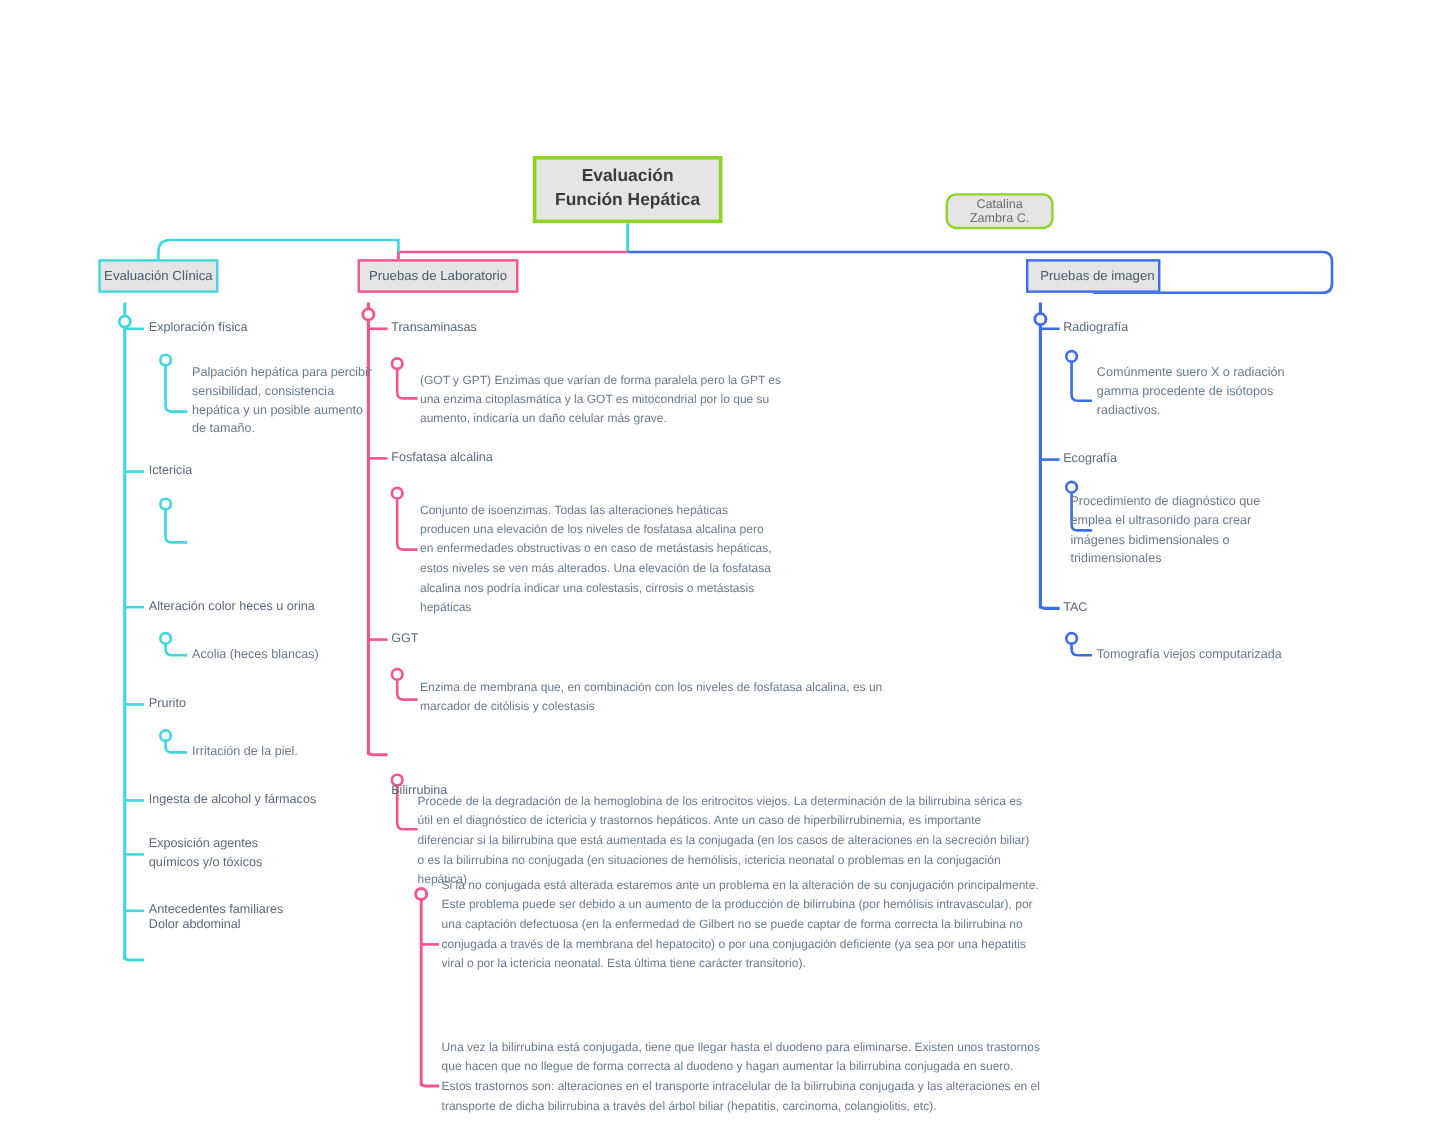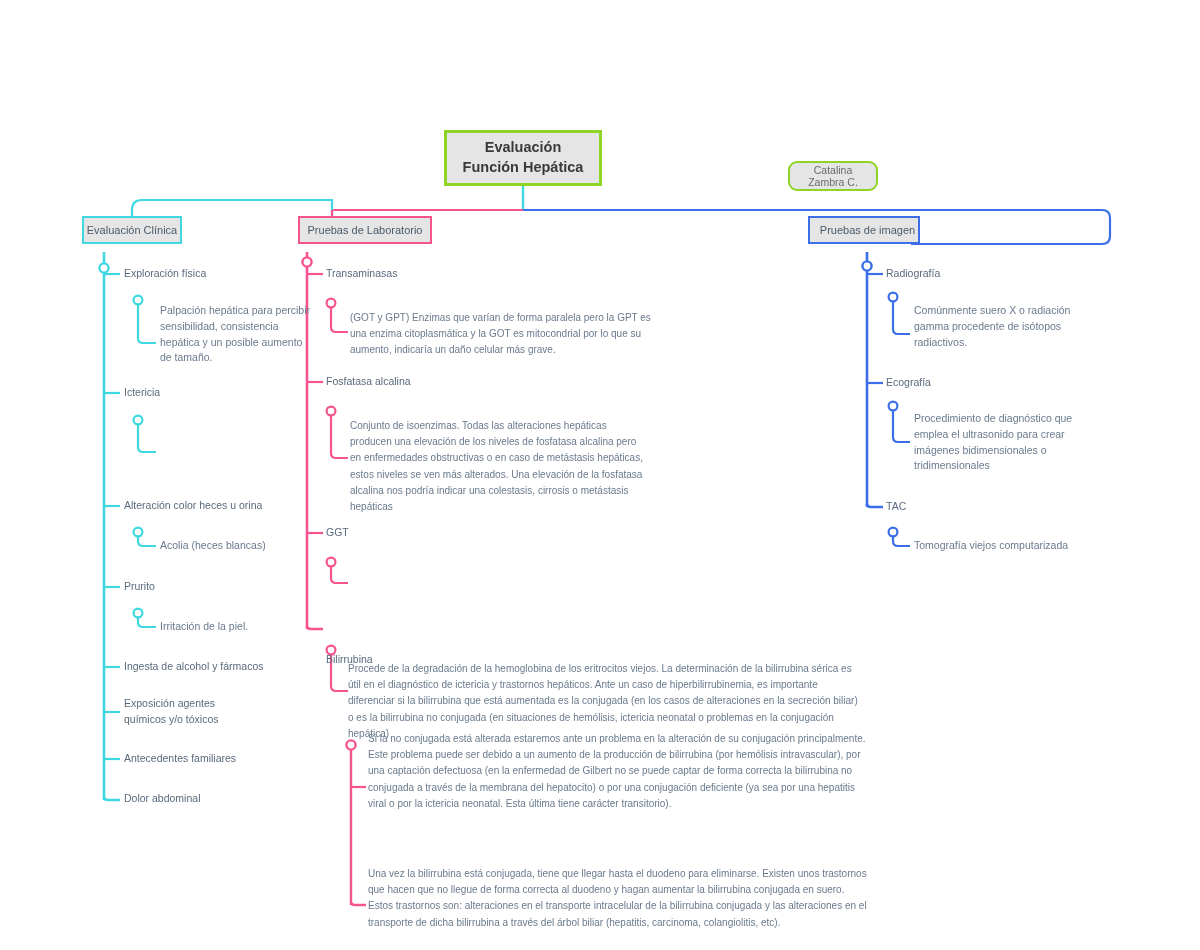--- a/index.html
+++ b/index.html
@@ -185,47 +185,48 @@
 
   <div class="leaf l1 tint-cyan" style="left:124px; top:579px; width:200px;">Prurito</div>
   <div class="leaf l2 tint-cyan" style="left:160px; top:619px; width:180px;">Irritación de la piel.</div>
 
   <div class="leaf l1 tint-cyan" style="left:124px; top:659px; width:220px;">Ingesta de alcohol y fármacos</div>
 
   <div class="leaf l1 tint-cyan" style="left:124px; top:696px; width:130px;">Exposición agentes químicos y/o tóxicos</div>
 
   <div class="leaf l1 tint-cyan" style="left:124px; top:751px; width:220px;">Antecedentes familiares</div>
 
-  <div class="leaf l1 tint-cyan" style="left:124px; top:791px; width:220px;">Dolor abdominal</div>
+  <div class="leaf l1 tint-cyan" style="left:124px; top:763px; width:220px;">Dolor abdominal</div>
 
   <div class="boxnode branch-node branch-pink" style="left:298px; top:216px; width:134px; height:28px;">
     <span>Pruebas de Laboratorio</span>
   </div>
 
   <div class="leaf l1 tint-pink" style="left:326px; top:266px; width:200px;">Transaminasas</div>
   <div class="leaf para tint-pink" style="left:350px; top:310px; width:313px;">(GOT y GPT) Enzimas que varían de forma paralela pero la GPT es una enzima citoplasmática y la GOT es mitocondrial por lo que su aumento, indicaría un daño celular más grave.</div>
 
   <div class="leaf l1 tint-pink" style="left:326px; top:374px; width:200px;">Fosfatasa alcalina</div>
   <div class="leaf para tint-pink" style="left:350px; top:418px; width:300px;">Conjunto de isoenzimas. Todas las alteraciones hepáticas producen una elevación de los niveles de fosfatasa alcalina pero en enfermedades obstructivas o en caso de metástasis hepáticas, estos niveles se ven más alterados. Una elevación de la fosfatasa alcalina nos podría indicar una colestasis, cirrosis o metástasis hepáticas</div>
 
   <div class="leaf l1 tint-pink" style="left:326px; top:525px; width:200px;">GGT</div>
+  <div class="leaf para tint-pink" style="left:350px; top:566px; width:390px;">Enzima de membrana que, en combinación con los niveles de fosfatasa alcalina, es un marcador de citólisis y colestasis</div>
 
   <div class="leaf l1 tint-pink" style="left:326px; top:652px; width:200px;">Bilirrubina</div>
   <div class="leaf para tint-pink" style="left:348px; top:661px; width:512px;">Procede de la degradación de la hemoglobina de los eritrocitos viejos. La determinación de la bilirrubina sérica es útil en el diagnóstico de ictericia y trastornos hepáticos. Ante un caso de hiperbilirrubinemia, es importante diferenciar si la bilirrubina que está aumentada es la conjugada (en los casos de alteraciones en la secreción biliar) o es la bilirrubina no conjugada (en situaciones de hemólisis, ictericia neonatal o problemas en la conjugación hepática)</div>
 
   <div class="leaf para tint-pink" style="left:368px; top:731px; width:500px;">Si la no conjugada está alterada estaremos ante un problema en la alteración de su conjugación principalmente. Este problema puede ser debido a un aumento de la producción de bilirrubina (por hemólisis intravascular), por una captación defectuosa (en la enfermedad de Gilbert no se puede captar de forma correcta la bilirrubina no conjugada a través de la membrana del hepatocito) o por una conjugación deficiente (ya sea por una hepatitis viral o por la ictericia neonatal. Esta última tiene carácter transitorio).</div>
 
   <div class="leaf para tint-pink" style="left:368px; top:866px; width:500px;">Una vez la bilirrubina está conjugada, tiene que llegar hasta el duodeno para eliminarse. Existen unos trastornos que hacen que no llegue de forma correcta al duodeno y hagan aumentar la bilirrubina conjugada en suero. Estos trastornos son: alteraciones en el transporte intracelular de la bilirrubina conjugada y las alteraciones en el transporte de dicha bilirrubina a través del árbol biliar (hepatitis, carcinoma, colangiolitis, etc).</div>
 
-  <div class="boxnode branch-node branch-blue" style="left:808px; top:216px; width:112px; height:28px;padding-left:16px;">
+  <div class="boxnode branch-node branch-blue" style="left:855px; top:216px; width:112px; height:28px;padding-left:16px;">
     <span>Pruebas de imagen</span>
   </div>
 
   <div class="leaf l1 tint-blue" style="left:886px; top:266px; width:200px;">Radiografía</div>
   <div class="leaf l2 tint-blue" style="left:914px; top:303px; width:185px;">Comúnmente suero X o radiación gamma procedente de isótopos radiactivos.</div>
 
   <div class="leaf l1 tint-blue" style="left:886px; top:375px; width:200px;">Ecografía</div>
-  <div class="leaf l2 tint-blue" style="left:914px; top:411px; width:185px;">Procedimiento de diagnóstico que emplea el ultrasonido para crear imágenes bidimensionales o tridimensionales</div>
+  <div class="leaf l2 tint-blue" style="left:892px; top:411px; width:185px;">Procedimiento de diagnóstico que emplea el ultrasonido para crear imágenes bidimensionales o tridimensionales</div>
 
   <div class="leaf l1 tint-blue" style="left:886px; top:499px; width:200px;">TAC</div>
   <div class="leaf l2 tint-blue" style="left:914px; top:538px; width:200px;">Tomografía viejos computarizada</div>
 
 </div>
 
 </body></html>

